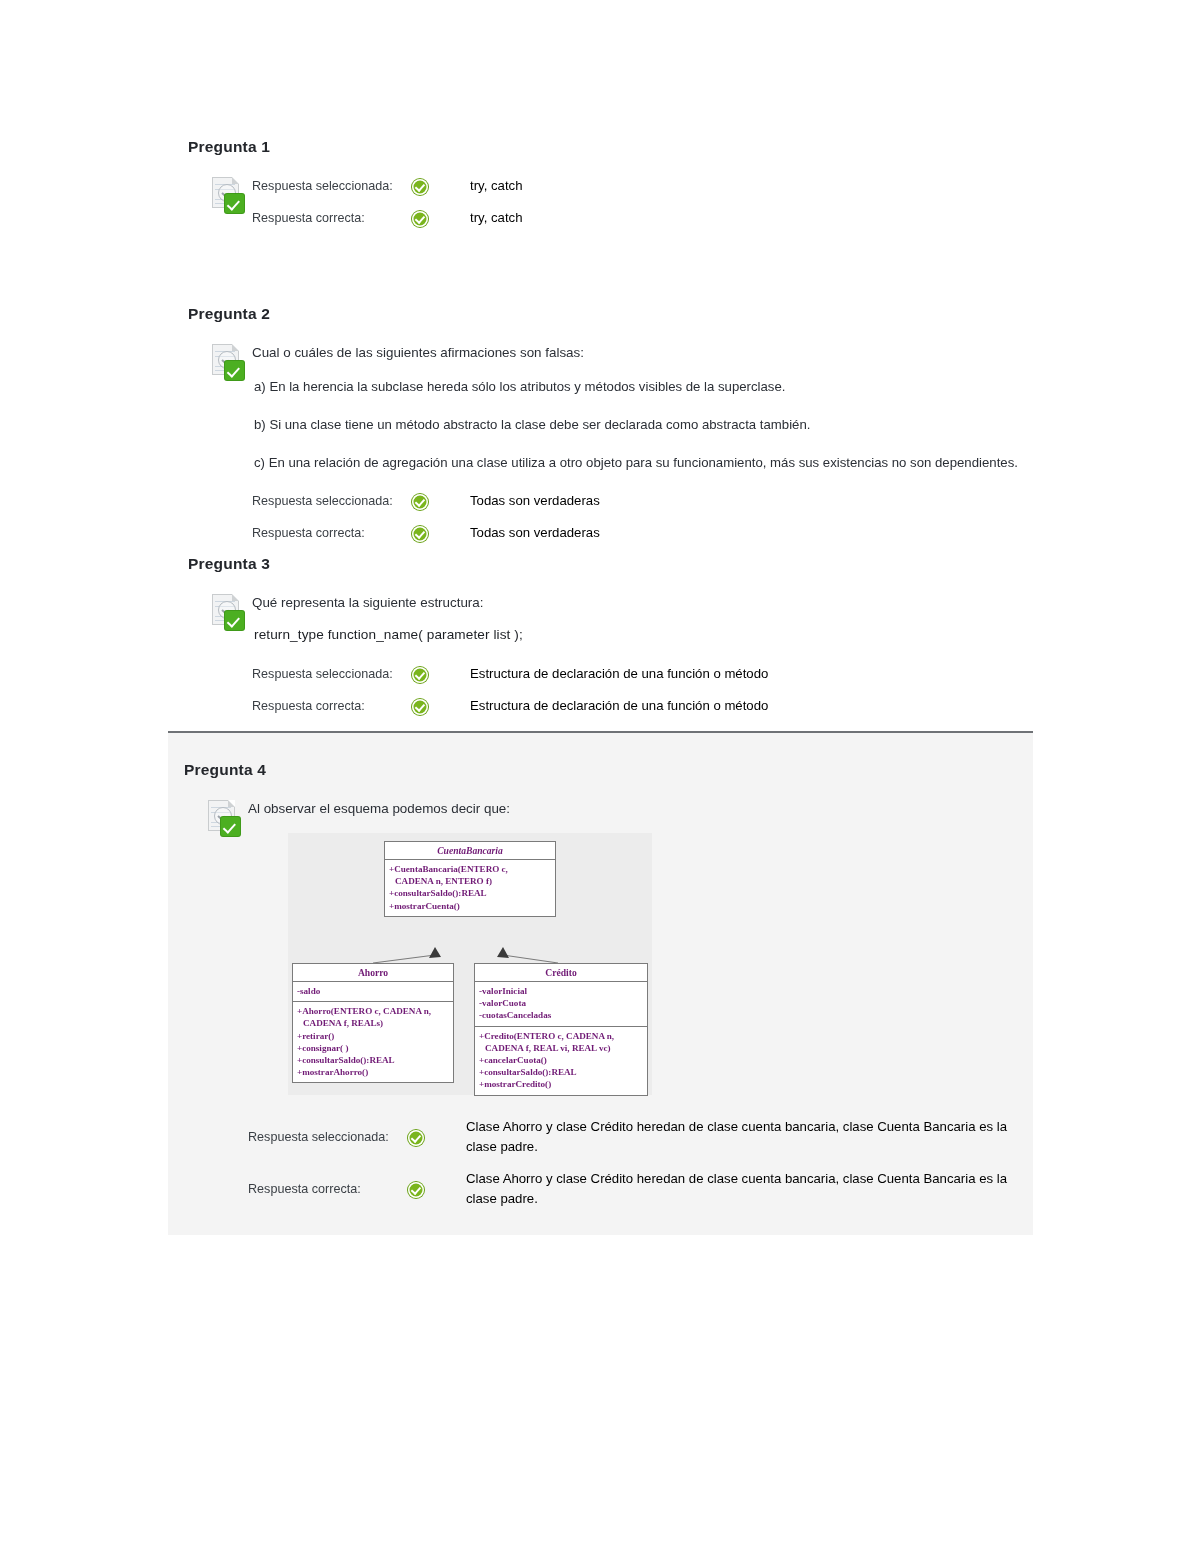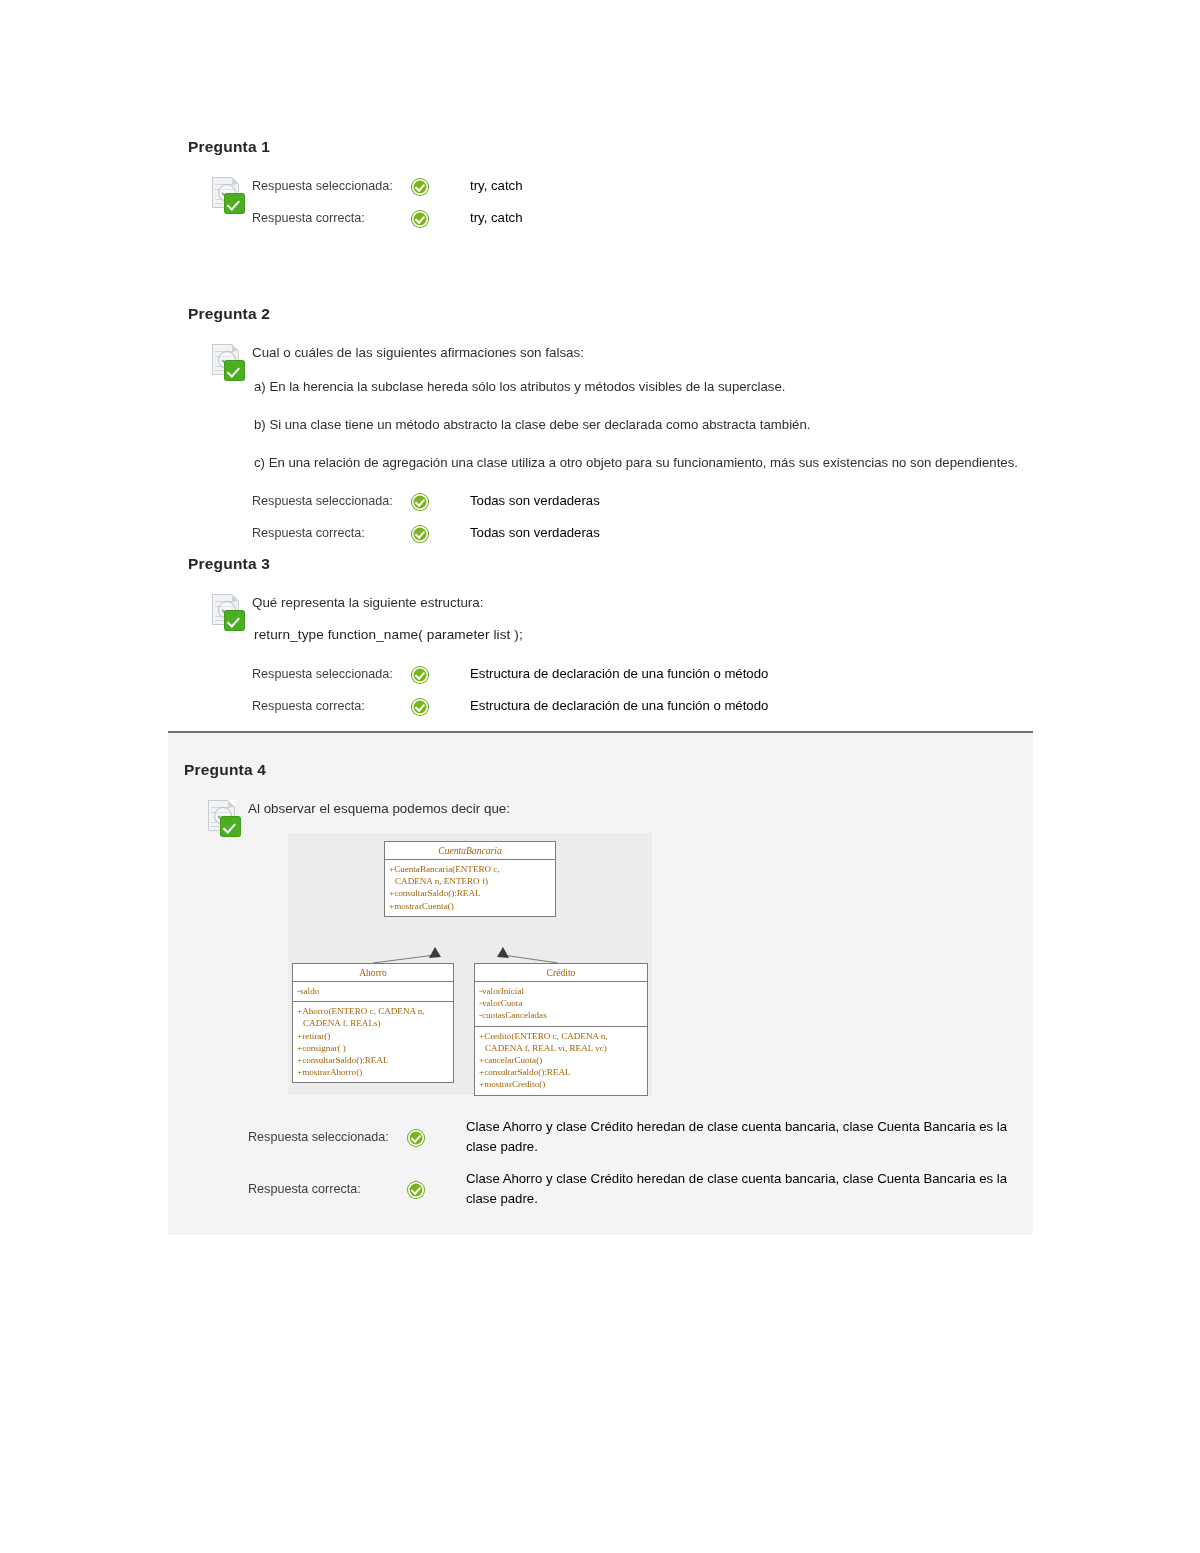--- a/index.html
+++ b/index.html
@@ -199,21 +199,22 @@
     height: 262px;
     background: #ececec;
     margin: 6px 0 22px 40px;
   }
   .uml-box {
     position: absolute;
     background: #ffffff;
     border: 1.3px solid #7b7b7b;
     box-sizing: border-box;
     font-family: "Liberation Serif", serif;
-    color: #a16207;
+    color: #701a75;
+    font-weight: bold;
   }
   .uml-name {
     text-align: center;
     font-size: 9.6px;
     padding: 3px 2px 3px;
     border-bottom: 1.1px solid #7b7b7b;
     line-height: 1.15;
   }
   .uml-name.italic { font-style: italic; }
   .uml-attrs {

